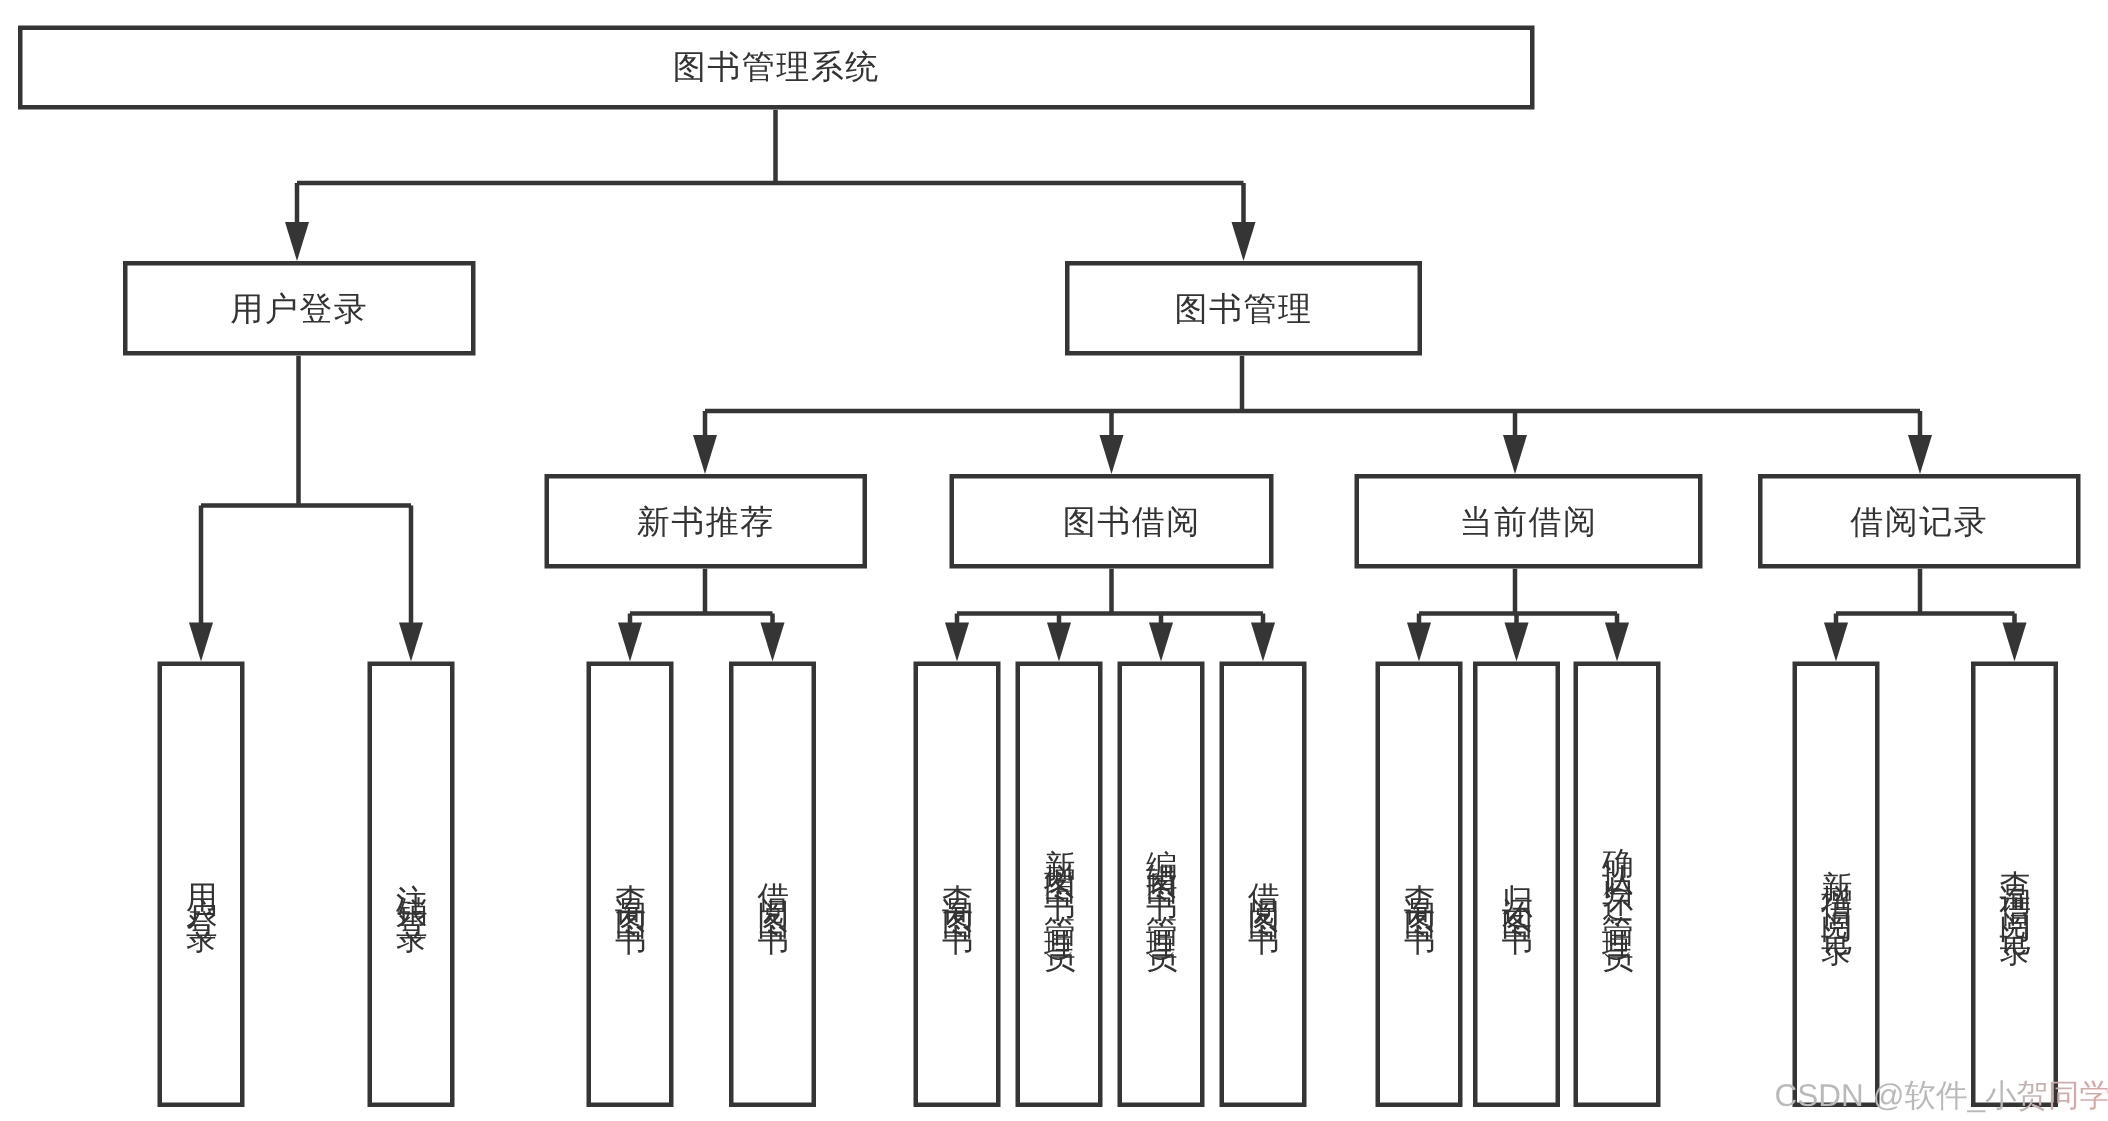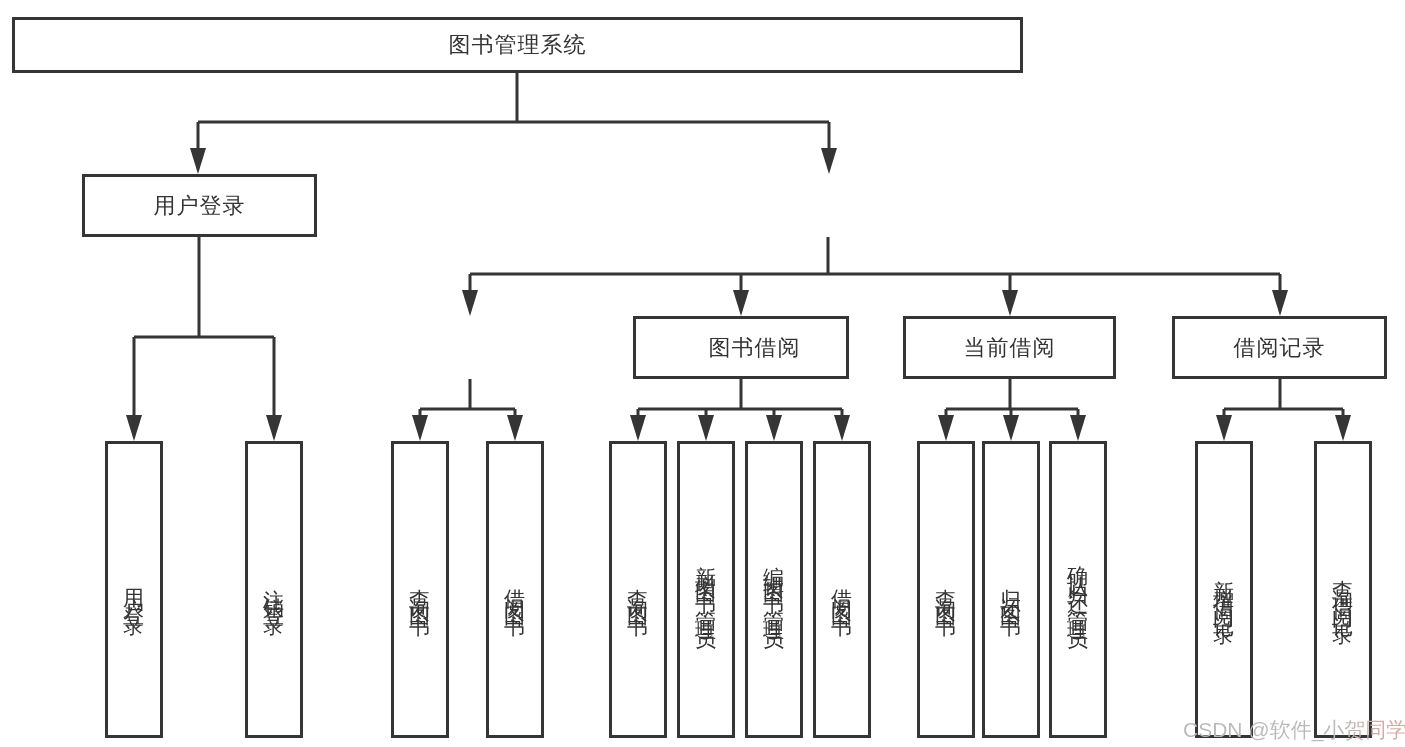--- a/index.html
+++ b/index.html
@@ -90,25 +90,31 @@
     </g>
   </svg>
 
   <div class="node h-node" style="left:12px; top:13px; width:1011px; height:56px;">
     <span>图书管理系统</span>
   </div>
 
   <div class="node h-node" style="left:82px; top:170px; width:235px; height:63px;">
     <span>用户登录</span>
   </div>
+  <div class="node h-node" style="left:710px; top:170px; width:238px; height:63px;">
+    <span>图书管理</span>
+  </div>
 
+  <div class="node h-node" style="left:363px; top:312px; width:215px; height:63px;">
+    <span>新书推荐</span>
+  </div>
   <div class="node h-node" style="left:633px; top:312px; width:216px; height:63px;padding-left:27px;">
     <span>图书借阅</span>
   </div>
-  <div class="node h-node" style="left:903px; top:312px; width:213px; height:63px;">
+  <div class="node h-node" style="left:903px; top:312px; width:232px; height:63px;">
     <span>当前借阅</span>
   </div>
   <div class="node h-node" style="left:1172px; top:312px; width:215px; height:63px;">
     <span>借阅记录</span>
   </div>
 
   <div class="node v-node" style="left:105px;">
     <span class="vtext">用户登录</span>
   </div>
   <div class="node v-node" style="left:245px;">

